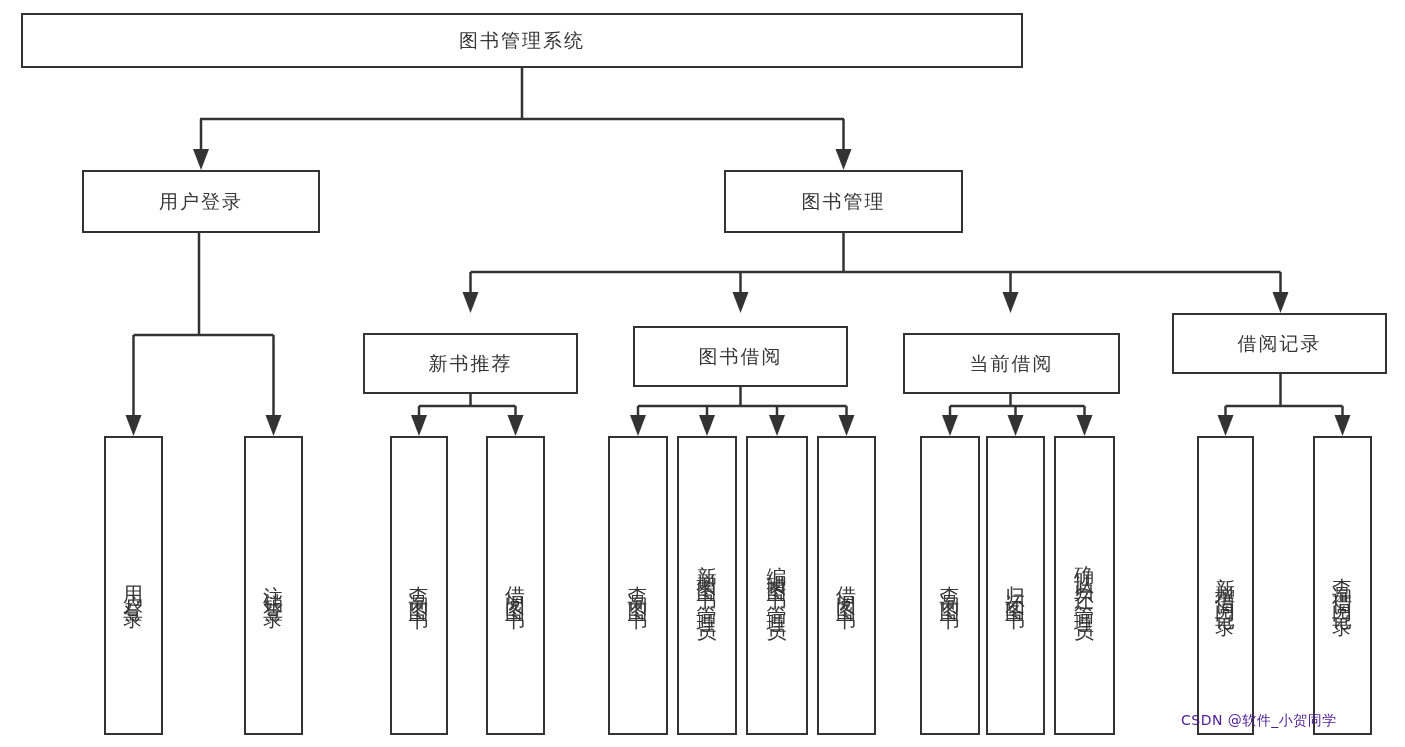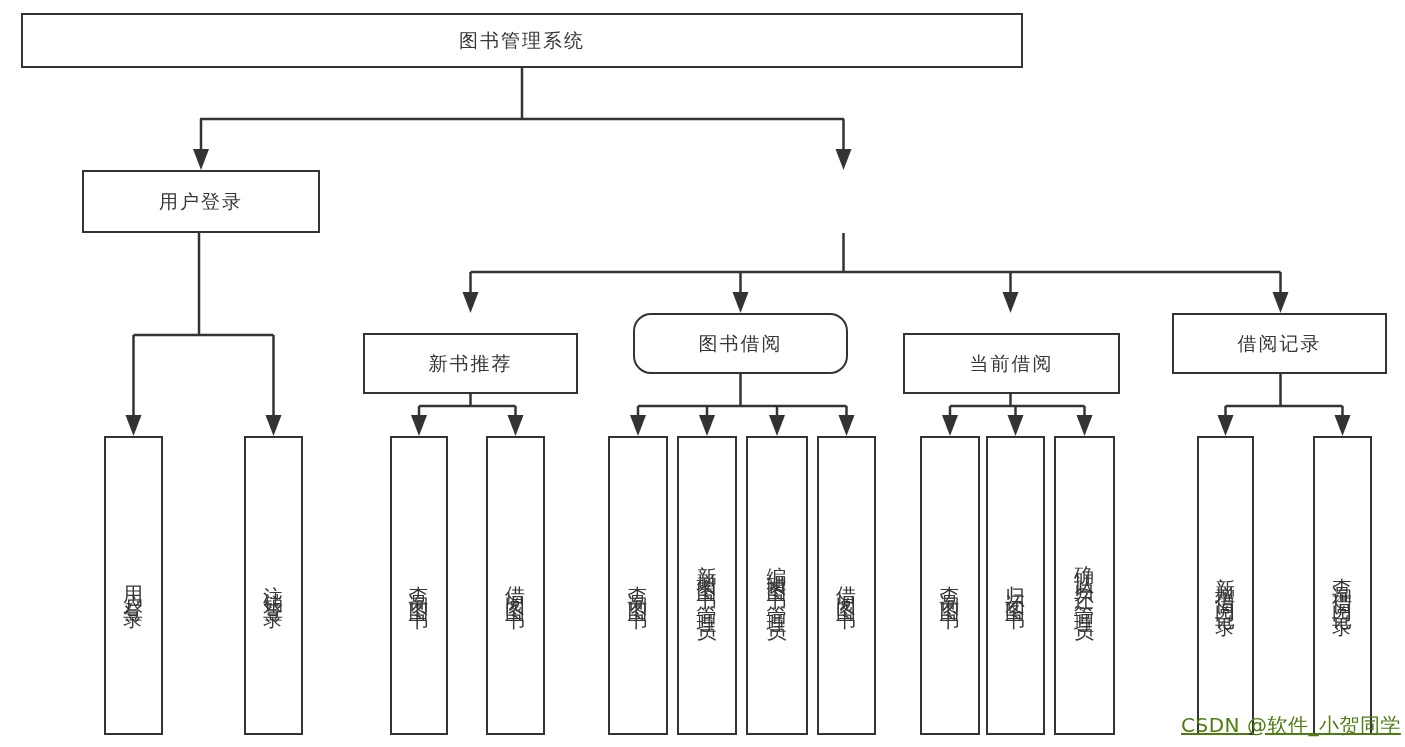--- a/index.html
+++ b/index.html
@@ -35,47 +35,46 @@
     text-orientation: mixed;
     font-size: 20px;
     letter-spacing: 8px;
     line-height: 1;
   }
   
   .n-root            { left: 21px;   top: 13px;  width: 1002px; height: 55px; }
   .n-user-login      { left: 82px;   top: 170px; width: 238px;  height: 63px; }
   .n-book-mgmt       { left: 724px;  top: 170px; width: 239px;  height: 63px; }
   .n-new-book-rec    { left: 363px;  top: 313px; width: 215px;  height: 61px; margin-top: 20px; }
-  .n-book-borrow     { left: 633px;  top: 313px; width: 215px;  height: 61px; border-radius: 18px; }
+  .n-book-borrow     { left: 633px;  top: 326px; width: 215px;  height: 61px; }
   .n-current-borrow  { left: 903px;  top: 313px; width: 217px;  height: 61px; margin-top: 20px; }
   .n-borrow-records  { left: 1172px; top: 313px; width: 215px;  height: 61px; }
   
   .l-user-login   { left: 104px;  top: 436px; width: 59px; height: 299px; }
   .l-logout       { left: 244px;  top: 436px; width: 59px; height: 299px; }
   .l-rec-query    { left: 390px;  top: 436px; width: 58px; height: 299px; }
   .l-rec-borrow   { left: 486px;  top: 436px; width: 59px; height: 299px; }
   .l-bb-query     { left: 608px;  top: 436px; width: 60px; height: 299px; }
   .l-bb-add       { left: 677px;  top: 436px; width: 60px; height: 299px; }
   .l-bb-edit      { left: 746px;  top: 436px; width: 62px; height: 299px; }
   .l-bb-borrow    { left: 817px;  top: 436px; width: 59px; height: 299px; }
   .l-cb-query     { left: 920px;  top: 436px; width: 60px; height: 299px; }
   .l-cb-return    { left: 986px;  top: 436px; width: 59px; height: 299px; }
   .l-cb-confirm   { left: 1054px; top: 436px; width: 61px; height: 299px; }
   .l-br-add       { left: 1197px; top: 436px; width: 57px; height: 299px; }
   .l-br-query     { left: 1313px; top: 436px; width: 59px; height: 299px; }
   .watermark {
     position: absolute;
     left: 1181px;
     top: 712px;
-    font-size: 20px;
+    font-size: 14px;
     letter-spacing: 0.5px;
-    color: #4d7c0f;
+    color: #4c1d95;
     z-index: 10;
     white-space: nowrap;
-    text-decoration: underline;
   }
   .connectors polyline { fill: none; stroke: #333333; stroke-width: 2.5; }
   .connectors polygon  { fill: #333333; stroke: none; }
 </style>
 </head>
 <body>
 
 <div class="stage">
 
   <svg class="connectors" viewBox="0 0 1405 747" xmlns="http://www.w3.org/2000/svg">
@@ -154,20 +153,23 @@
     </g>
   </svg>
 
   <div class="node n-root">
     <span>图书管理系统</span>
   </div>
 
   <div class="node n-user-login">
     <span>用户登录</span>
   </div>
+  <div class="node n-book-mgmt">
+    <span>图书管理</span>
+  </div>
 
   <div class="node n-new-book-rec">
     <span>新书推荐</span>
   </div>
   <div class="node n-book-borrow">
     <span>图书借阅</span>
   </div>
   <div class="node n-current-borrow">
     <span>当前借阅</span>
   </div>

